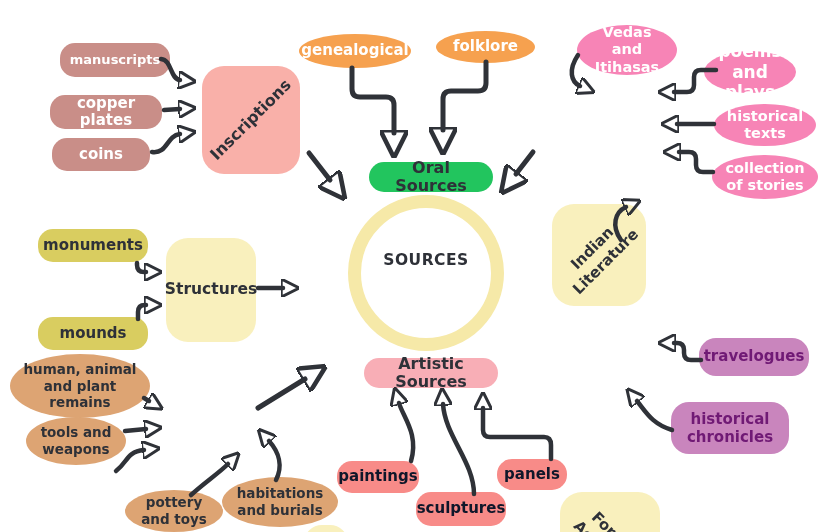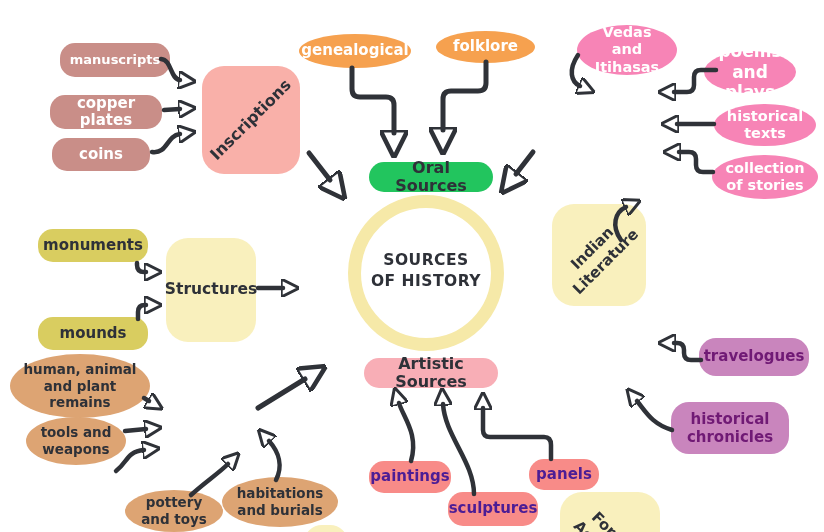--- a/index.html
+++ b/index.html
@@ -20,21 +20,21 @@
 
   
   .c-rosy{background:#c98e88;color:#fff;}
   .c-salmonpink{background:#f9b0a9;}
   .c-orange{background:#f6a14f;color:#fff;}
   .c-peach{background:#22c55e;}
   .c-paleyellow{background:#f9f0bd;}
   .c-lightpink{background:#f8aeb6;}
   .c-khaki{background:#d9cd60;}
   .c-tan{background:#dda473;}
-  .c-coral{background:#f88b88;color:#4c1d95;margin-left:32px;}
+  .c-coral{background:#f88b88;color:#0f172a;}
   .c-pink{background:#f784b6;color:#fff;}
   .c-orchid{background:#c985bd;color:#701a75;}
 
   
   #n-manuscripts{left:60px;top:43px;width:110px;height:34px;font-size:13px;}
   #n-copper-plates{left:50px;top:95px;width:112px;height:34px;font-size:15px;}
   #n-coins{left:52px;top:138px;width:98px;height:33px;font-size:15px;}
   #n-inscriptions{left:202px;top:66px;width:98px;height:108px;font-size:16px;}
   #n-inscriptions>span{transform:translate(-50%,-50%) rotate(-45deg);}
 
@@ -120,21 +120,20 @@
   <div class="node pill c-khaki" id="n-mounds">mounds</div>
   <div class="node bigbox c-paleyellow" id="n-structures">Structures</div>
 
   <div class="node rot c-paleyellow" id="n-archaeological">
     <span>Archaeological Sources</span>
   </div>
   <div class="node" id="n-circle"></div>
   <div class="node" id="n-title">
     <div>
       <span>SOURCES</span>
-      <span>OF HISTORY</span>
     </div>
   </div>
 
   <div class="node pill c-lightpink" id="n-artistic">Artistic Sources</div>
 
   <div class="node ellipse c-tan" id="n-human">human, animal and plant remains</div>
   <div class="node ellipse c-tan" id="n-tools">tools and weapons</div>
   <div class="node ellipse c-tan" id="n-pottery">pottery and toys</div>
   <div class="node ellipse c-tan" id="n-habitations">habitations and burials</div>
 

